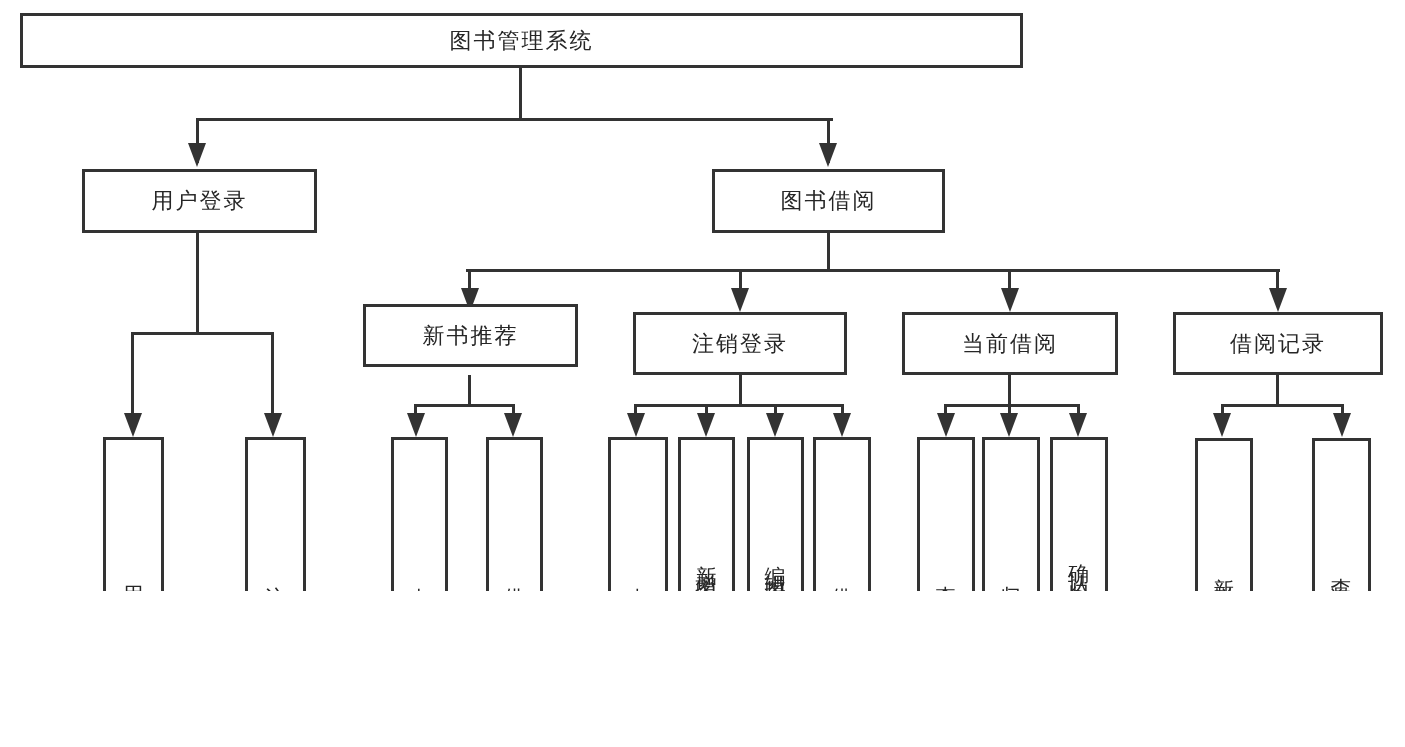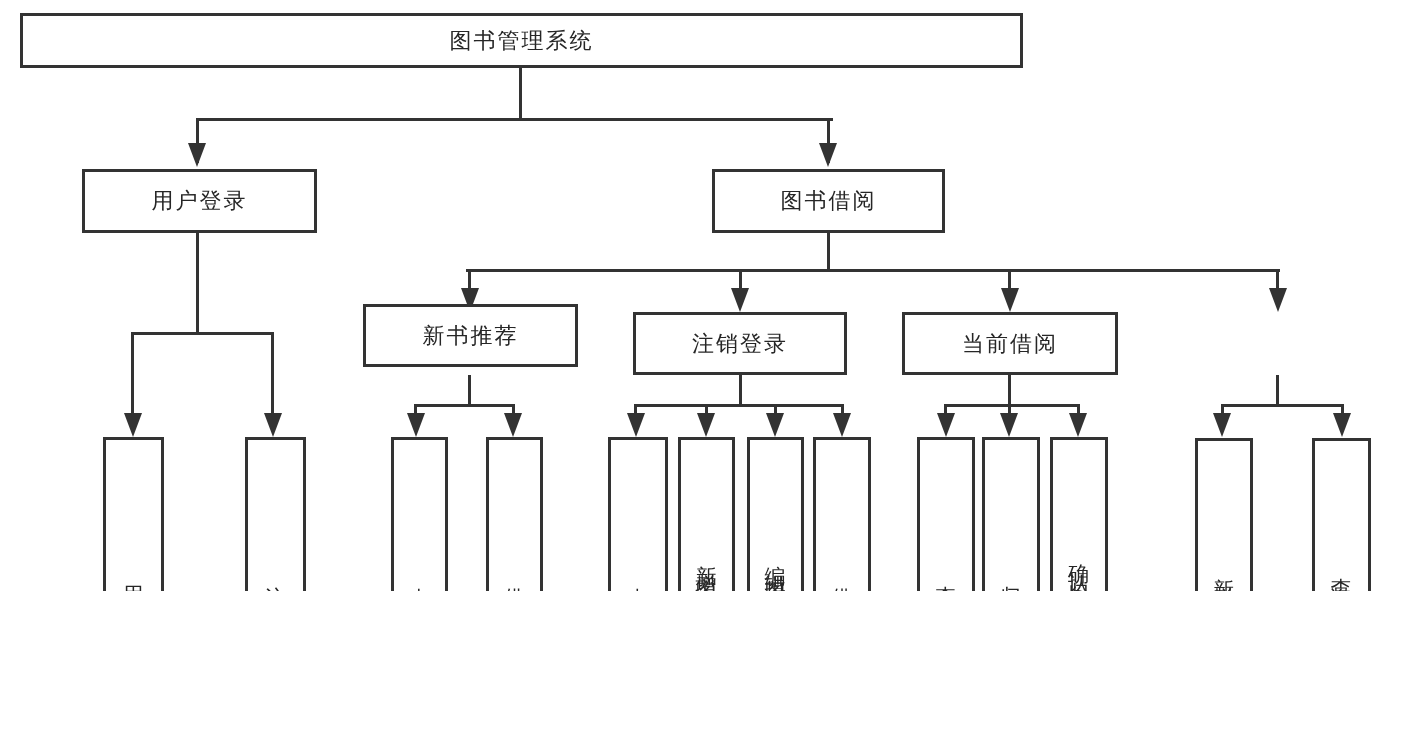--- a/index.html
+++ b/index.html
@@ -79,20 +79,23 @@
 
   <div class="box hbox" style="left:363px; top:304px; width:215px; height:63px;">
     <span>新书推荐</span>
   </div>
   <div class="box hbox" style="left:633px; top:312px; width:214px; height:63px;">
     <span>注销登录</span>
   </div>
   <div class="box hbox" style="left:902px; top:312px; width:216px; height:63px;text-align:center;">
     <span>当前借阅</span>
   </div>
+  <div class="box hbox" style="left:1173px; top:312px; width:210px; height:63px;">
+    <span>借阅记录</span>
+  </div>
 
   <div class="v" style="left:468px; top:375px; height:32px;"></div>
   <div class="h" style="left:414px; top:404px; width:101px;"></div>
   <div class="v" style="left:414px; top:404px; height:12px;"></div>
   <div class="arrow" style="left:407px; top:413px;"></div>
   <div class="v" style="left:512px; top:404px; height:12px;"></div>
   <div class="arrow" style="left:504px; top:413px;"></div>
 
   <div class="box vbox" style="left:391px; top:437px; width:57px; height:303px;">
     <span>查询图书</span>

